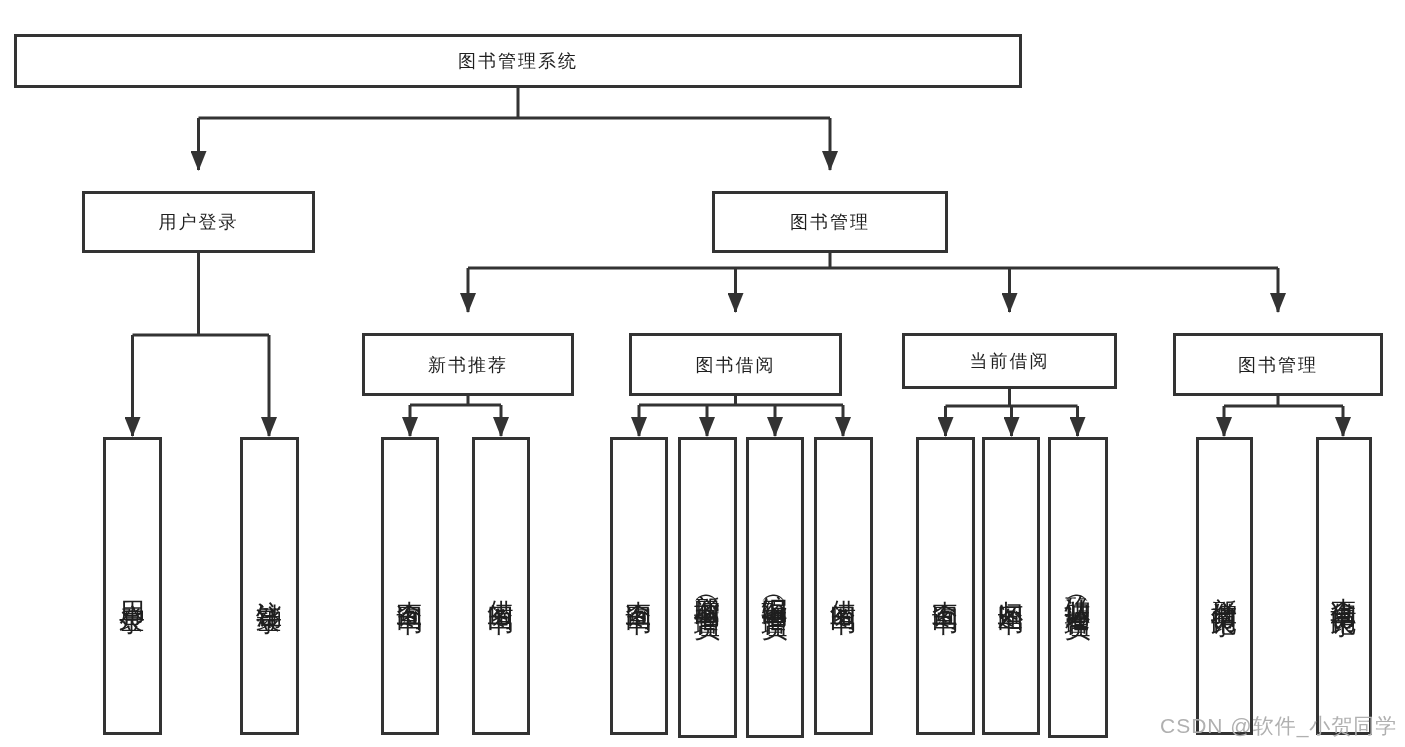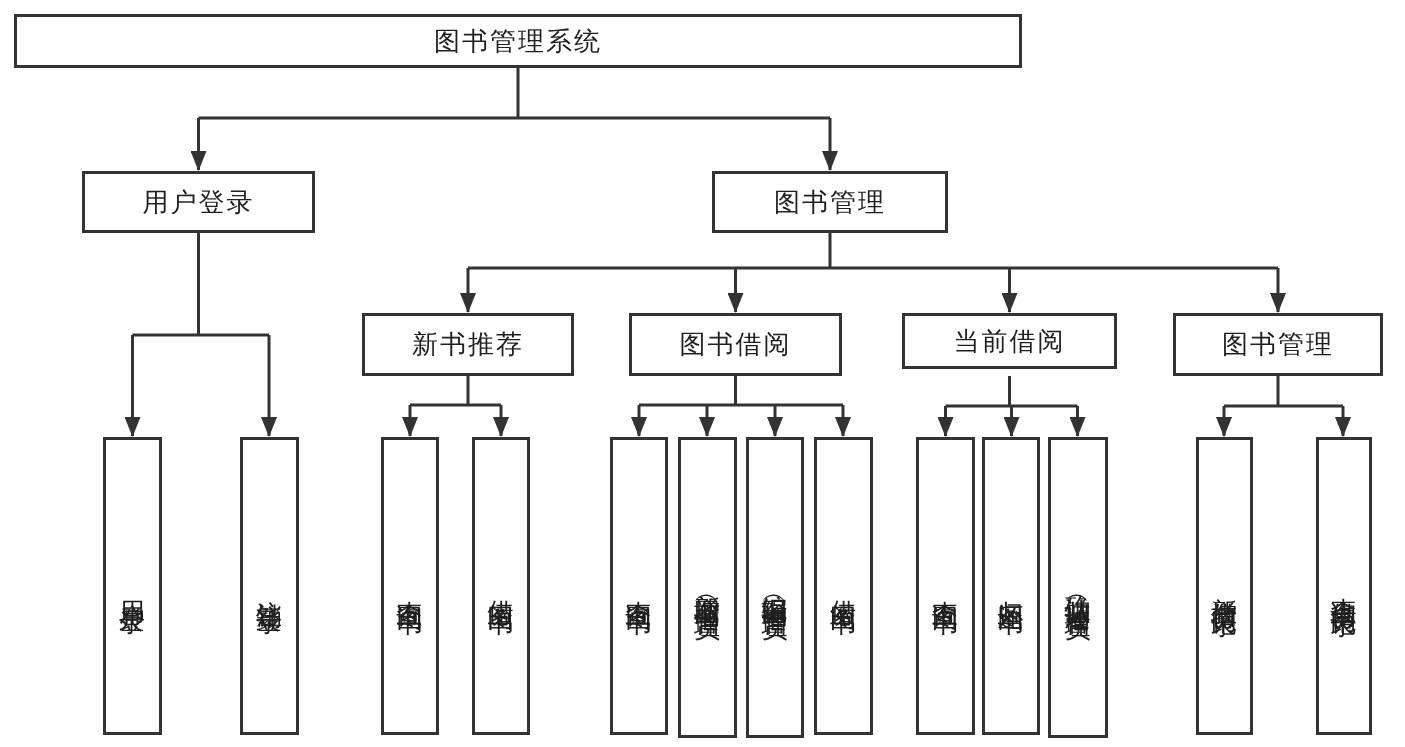--- a/index.html
+++ b/index.html
@@ -25,23 +25,24 @@
     box-sizing: border-box;
     border: 3px solid #333333;
     background: #ffffff;
     display: flex;
     align-items: center;
     justify-content: center;
     color: #1f1f1f;
     text-align: center;
   }
   .node.h {
-    font-size: 26px;
+    font-size: 18px;
     letter-spacing: 2px;
     white-space: nowrap;
+    margin-top: 20px;
   }
   .node.v {
     writing-mode: vertical-rl;
     font-size: 26px;
     letter-spacing: 3px;
     line-height: 1;
   }
   .watermark {
     position: absolute;
     left: 1160px;
@@ -114,14 +115,15 @@
   <div class="node v" style="left:746px; top:437px; width:58px; height:301px;">编辑图书（管理员）</div>
   <div class="node v" style="left:814px; top:437px; width:59px; height:298px;">借阅图书</div>
 
   <div class="node v" style="left:916px; top:437px; width:59px; height:298px;">查询图书</div>
   <div class="node v" style="left:982px; top:437px; width:58px; height:298px;">归还图书</div>
   <div class="node v" style="left:1048px; top:437px; width:60px; height:301px;">确认归还（管理员）</div>
 
   <div class="node v" style="left:1196px; top:437px; width:57px; height:298px;">新增借阅记录</div>
   <div class="node v" style="left:1316px; top:437px; width:56px; height:298px;">查询借阅记录</div>
 
+  <div class="watermark">CSDN @软件_小贺同学</div>
 
 </div>
 
 </body></html>

